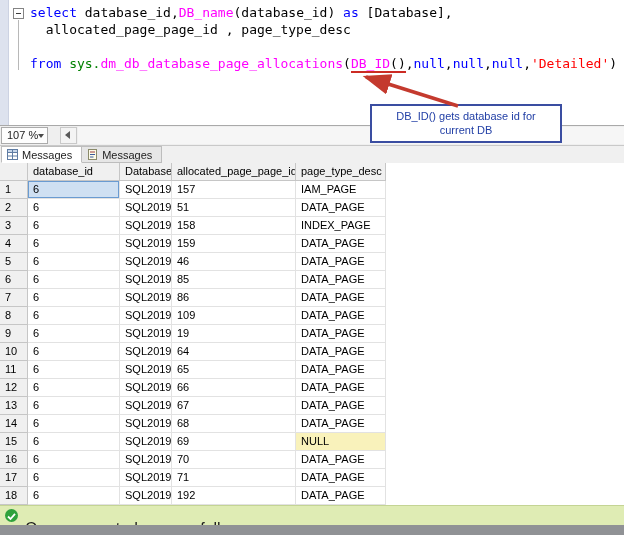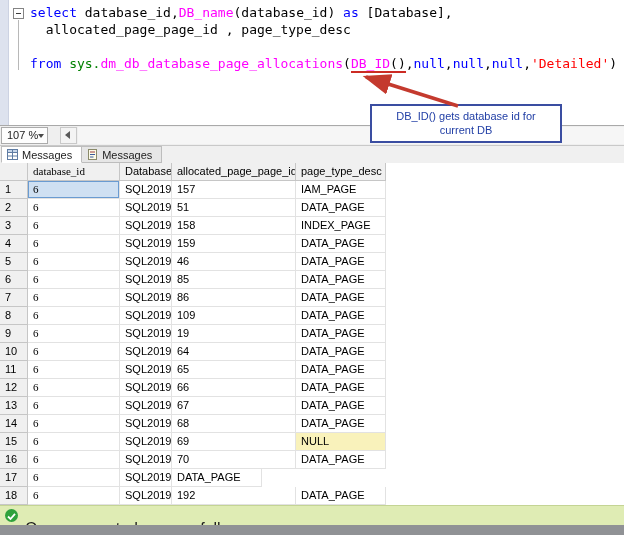--- a/index.html
+++ b/index.html
@@ -42,21 +42,21 @@
   .tab { display:flex; align-items:center; gap:4px; height:17px; padding:0 9px 0 5px; font-size:11px; color:#1c1c1c; border:1px solid #bdbdbd; }
   .tab.active { background:#fff; border-bottom-color:#fff; }
   .tab.inactive { background:#e6e6e6; border-left:none;justify-content:center; }
 
   
   .results-grid { position:absolute; left:0; top:163px; width:624px; height:342px; background:#fff; overflow:hidden; }
   .grid-header, .grow { display:flex; height:18px; }
   .gcell { height:18px; line-height:17px; padding-left:5px; font-size:11px; overflow:hidden; white-space:nowrap; color:#000; }
   .ghead { background:#f0f0f0; border-right:1px solid #c6c6c6; border-bottom:1px solid #c6c6c6; }
   .gdata { background:#fff; border-right:1px solid #e2e2e2; border-bottom:1px solid #e2e2e2; }
-  .col0 { width:28px; } .col1 { width:92px;font-family:Liberation Serif, serif; } .col2 { width:52px;text-align:right; } .col3 { width:124px; } .col4 { width:90px; }
+  .col0 { width:28px; } .col1 { width:92px; } .col2 { width:52px;text-align:right; } .col3 { width:124px; } .col4 { width:90px; }
   .sel { background:#cfe0f2; box-shadow:inset 0 0 0 1px #6a9bd1; }
   .nullhl { background:#f9f2bb; }
 
   
   .status-bar { position:absolute; left:0; top:505px; width:624px; height:20px; background:#dfecb4; border-top:1px solid #c4d494; }
   .status-icon { position:absolute; left:5px; top:3px; width:13px; height:13px; border-radius:50%; background:#2fa23c; }
   .status-text { position:absolute; left:25px; top:4px; font-size:16px; color:#1c1c1c;margin-top:10px; }
   .bottom-strip { position:absolute; left:0; top:525px; width:624px; height:10px; background:#909295; }
 </style>
 </head>
@@ -231,20 +231,21 @@
         <div class="gcell col0 ghead">16</div>
         <div class="gcell col1 gdata">6</div>
         <div class="gcell col2 gdata">SQL2019</div>
         <div class="gcell col3 gdata">70</div>
         <div class="gcell col4 gdata">DATA_PAGE</div>
       </div>
       <div class="grow">
         <div class="gcell col0 ghead">17</div>
         <div class="gcell col1 gdata">6</div>
         <div class="gcell col2 gdata">SQL2019</div>
+        <div class="gcell col3 gdata">71</div>
         <div class="gcell col4 gdata">DATA_PAGE</div>
       </div>
       <div class="grow">
         <div class="gcell col0 ghead">18</div>
         <div class="gcell col1 gdata">6</div>
         <div class="gcell col2 gdata">SQL2019</div>
         <div class="gcell col3 gdata">192</div>
         <div class="gcell col4 gdata">DATA_PAGE</div>
       </div>
     </div>

